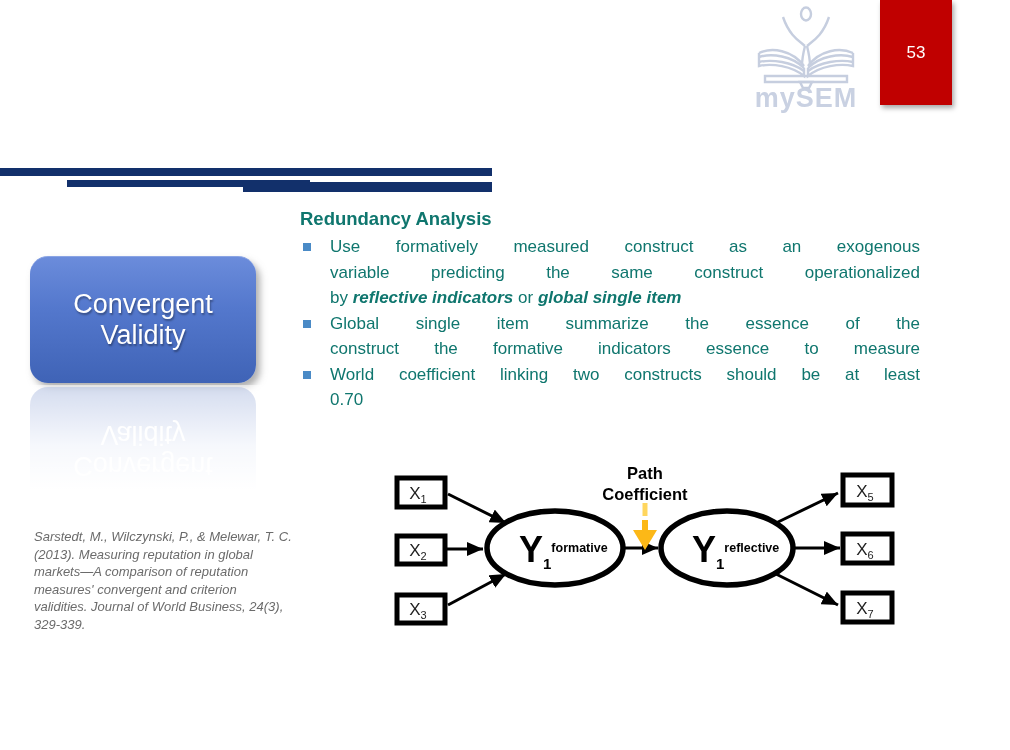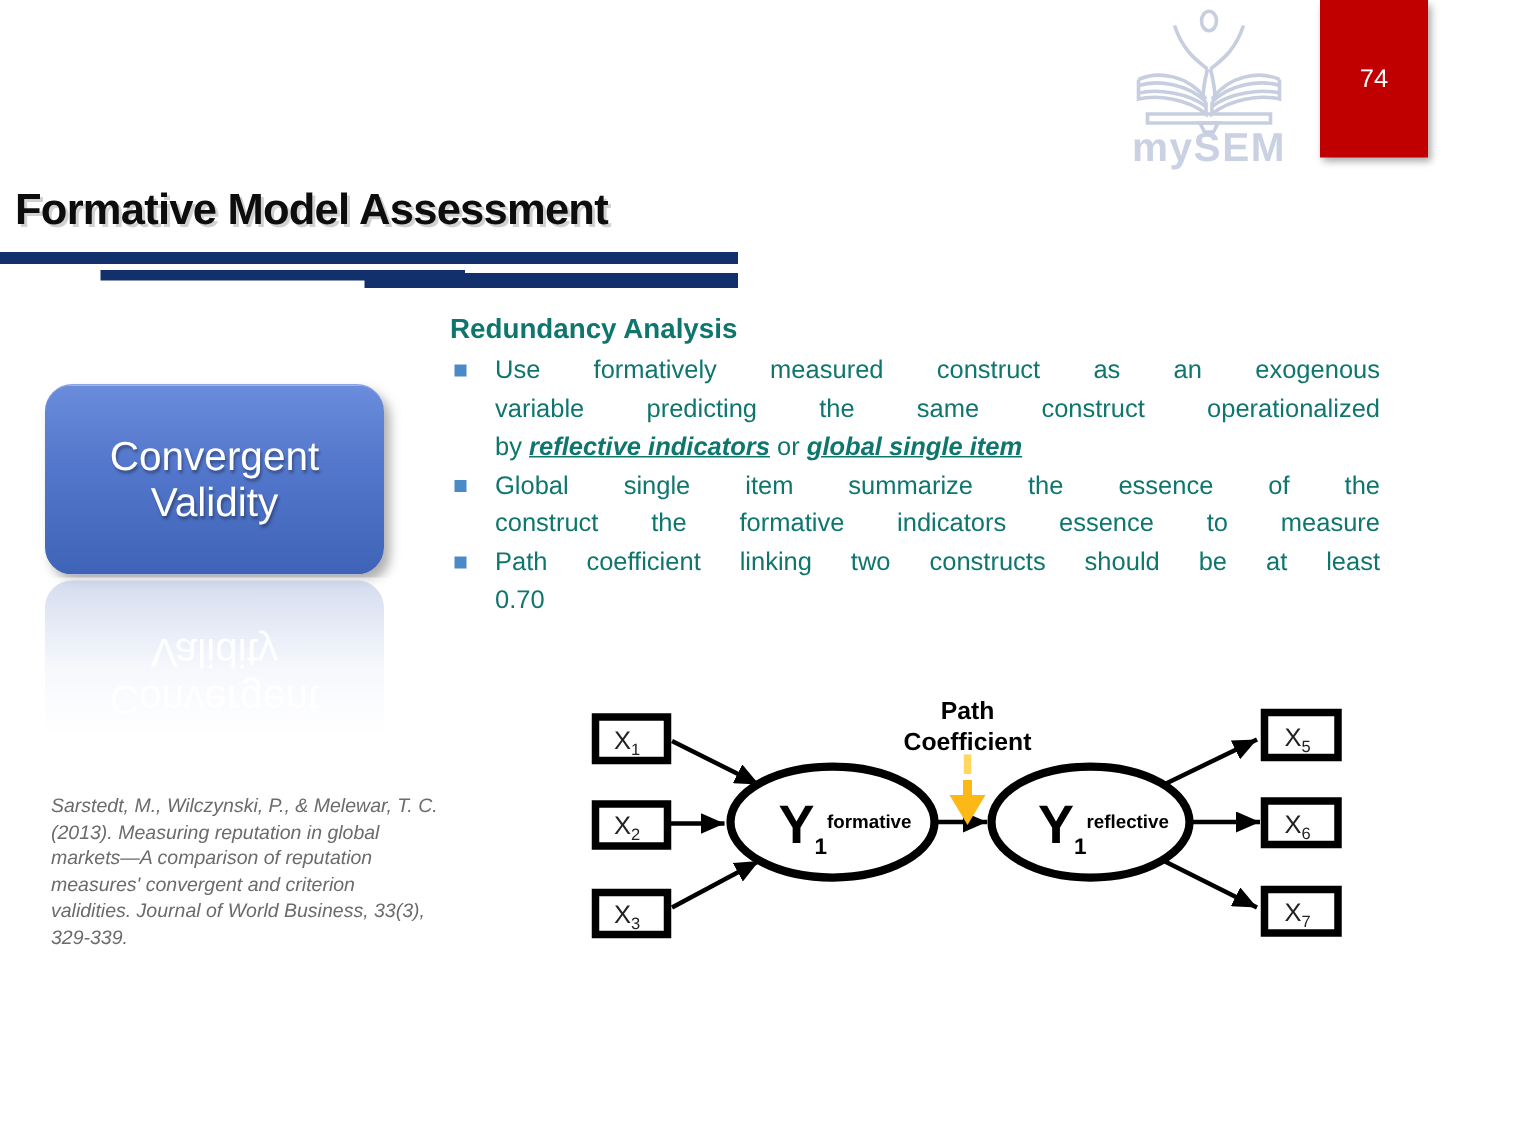--- a/index.html
+++ b/index.html
@@ -46,21 +46,21 @@
 
   
   #content { left:300px; top:208px; width:620px; color:#0f766e; }
   #content .heading { font-size:18.5px; font-weight:bold; margin-bottom:4px; }
   #content ul { list-style:none; }
   #content li { position:relative; padding-left:30px; font-size:17px;
     line-height:25.5px; }
   .bullet-sq { position:absolute; left:3px; top:9px; width:8px; height:8px;
     background:var(--c-bullet_blue,#4a8ac6); }
   .jline { text-align:justify; text-align-last:justify; }
-  .bi { font-weight:bold; font-style:italic;text-decoration:underline; }
+  .bi { font-weight:bold; font-style:italic; }
 
   
   #citation { left:34px; top:528px; width:330px; font-size:13px;
     line-height:17.5px; font-style:italic; color:var(--c-citation_gray,#6b6b6b); }
 
   
   #diagram-svg { left:388px; top:452px; width:550px; height:198px; }
   .node-rect { fill:#fff; stroke:#000; stroke-width:5; }
   .node-ellipse { fill:#fff; stroke:#000; stroke-width:5.5; }
   .arrow-line { stroke:#000; stroke-width:3; }
@@ -91,24 +91,23 @@
       <path d="M56,63 C68,51 88,48 101,52"></path>
       <path d="M56,66 C68,57 88,54 101,57"></path>
       <path d="M101,48 L101,61 C88,58 68,61 56,71 L56,63"></path>
       <path d="M13,71 L95,71 L95,77 L13,77 Z"></path>
       <path d="M48,77 L60,77 L57,83 L51,83 Z"></path>
     </g>
     <text x="54" y="102" text-anchor="middle" font-size="27" font-weight="bold" fill="#c9d1e2" letter-spacing="1">mySEM</text>
   </svg>
 
   <div id="page-badge" class="abs">
-    <span>74</span>
+    <span>53</span>
   </div>
 
-  <div id="slide-title" class="abs">Formative Model Assessment</div>
   <div id="bar1" class="abs navy-bar"></div>
   <div id="bar2" class="abs navy-bar"></div>
   <div id="bar3" class="abs navy-bar"></div>
 
   <div id="cv-box" class="abs">
     <span>Convergent</span>
     <span>Validity</span>
   </div>
   <div id="cv-reflection" class="abs">
     <div class="inner">
@@ -127,32 +126,32 @@
         <div class="jline">variable predicting the same construct operationalized</div>
         <div><span>by </span><span class="bi">reflective indicators</span><span> or </span><span class="bi">global single item</span></div>
       </li>
       <li>
         <span class="bullet-sq"></span>
         <div class="jline">Global single item summarize the essence of the</div>
         <div class="jline">construct the formative indicators essence to measure</div>
       </li>
       <li>
         <span class="bullet-sq"></span>
-        <div class="jline">Path coefficient linking two constructs should be at least</div>
+        <div class="jline">World coefficient linking two constructs should be at least</div>
         <div>0.70</div>
       </li>
     </ul>
   </div>
 
   <div id="citation" class="abs">
     <div>Sarstedt, M., Wilczynski, P., &amp; Melewar, T. C.</div>
     <div>(2013). Measuring reputation in global</div>
     <div>markets—A comparison of reputation</div>
     <div>measures' convergent and criterion</div>
-    <div>validities. Journal of World Business, 33(3),</div>
+    <div>validities. Journal of World Business, 24(3),</div>
     <div>329-339.</div>
   </div>
 
   <svg id="diagram-svg" class="abs" viewBox="388 452 550 198">
     <defs>
       <marker id="ah" markerUnits="userSpaceOnUse" markerWidth="17" markerHeight="14" refX="16" refY="7" orient="auto">
         <path d="M0,0 L16,7 L0,14 Z" fill="#000"></path>
       </marker>
     </defs>
 

